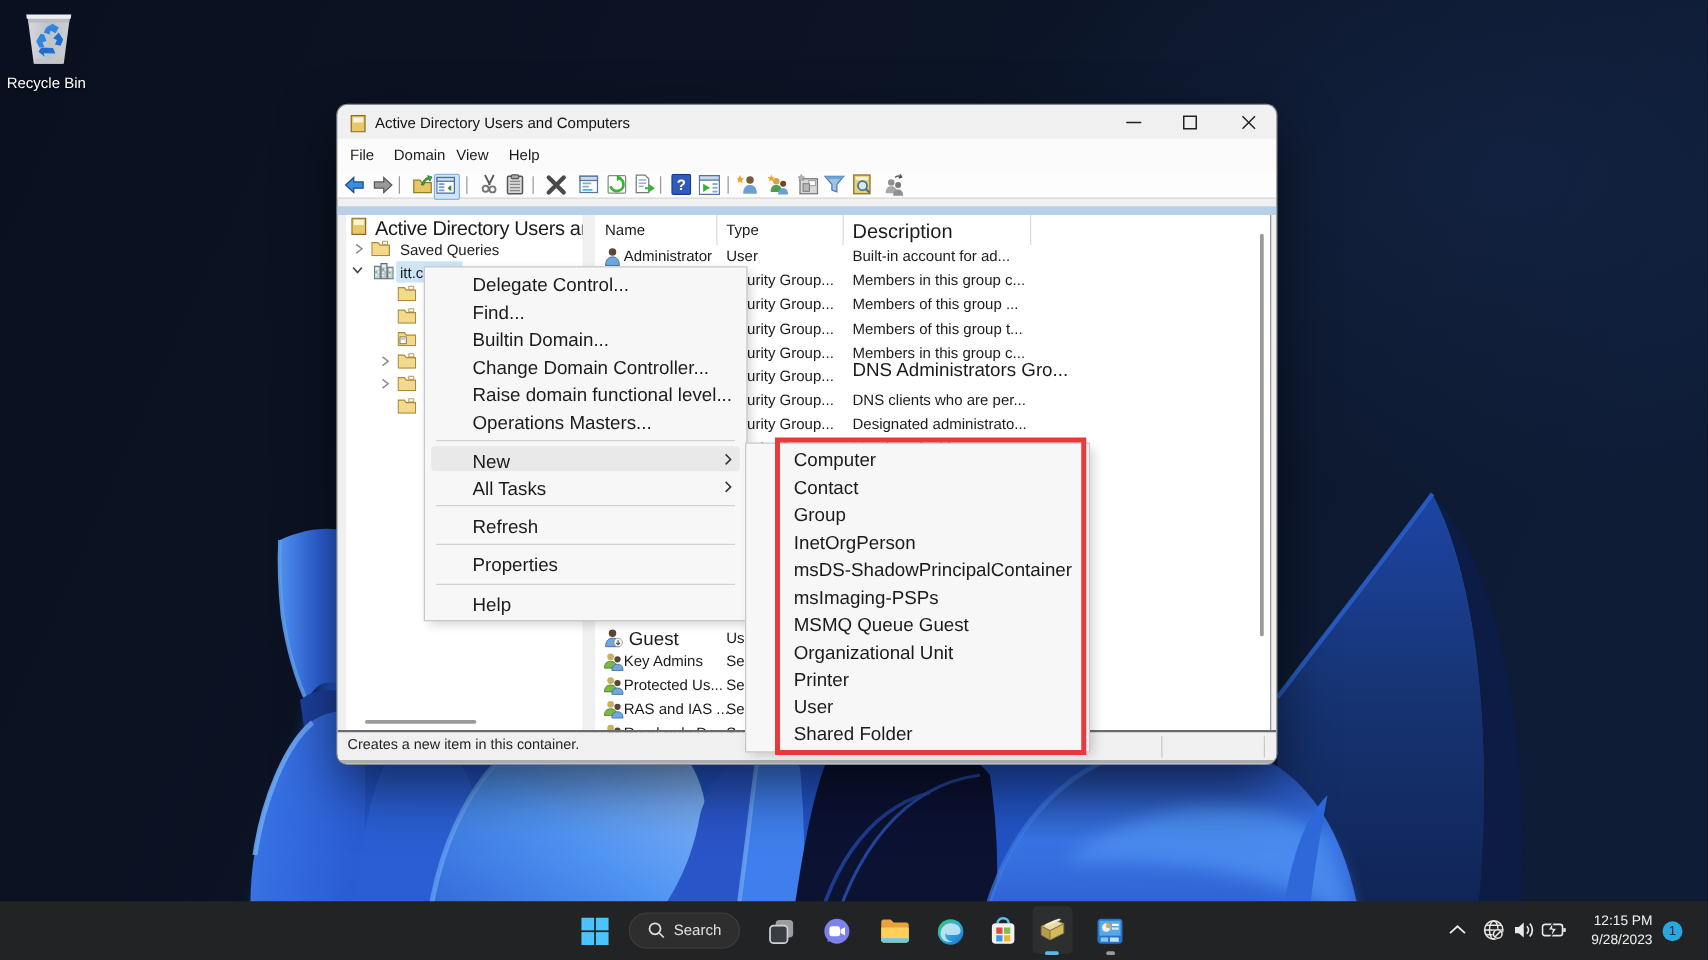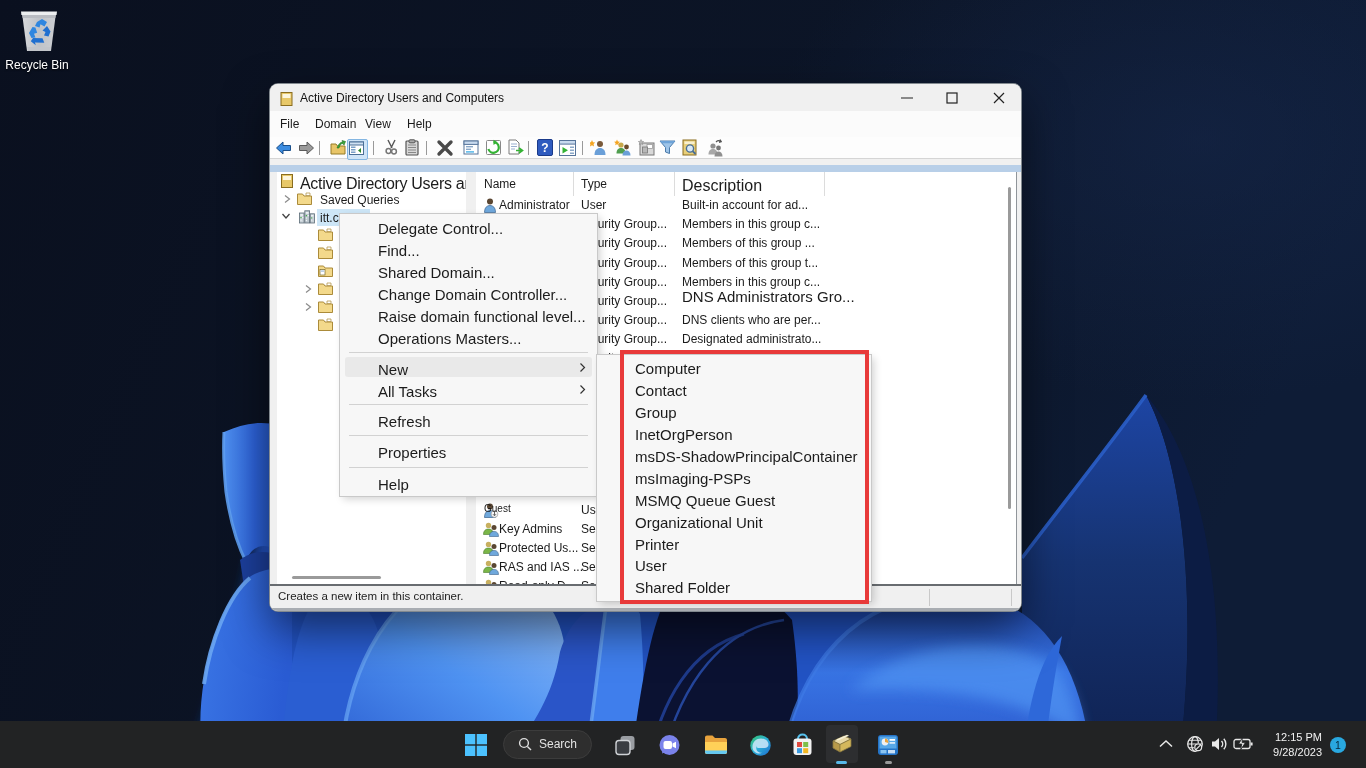--- a/index.html
+++ b/index.html
@@ -342,21 +342,21 @@
   <div class="t" style="left:101px;top:160px;font-size:12px">Security Group...</div>
   <div class="t" style="left:206px;top:160px;font-size:12px">Designated administrato...</div>
   <div class="t" style="left:101px;top:179px;font-size:12px">Security Group...</div>
   <div class="t" style="left:206px;top:179px;font-size:12px">Members in this group c...</div>
   <svg class="abs" style="left:7px;top:331px" width="16" height="15" viewBox="0 0 16 15">
         <circle cx="7" cy="3.6" r="3" fill="#5a4632"></circle>
         <path d="M1.5,14.5 C1.5,9.5 4,7.5 7,7.5 C10,7.5 12.5,9.5 12.5,14.5 Z" fill="#6fa8dc" stroke="#3a628c" stroke-width=".7"></path>
         <circle cx="11.5" cy="11" r="3.4" fill="#f8f8f8" stroke="#888" stroke-width=".6"></circle>
         <path d="M11.5,9 L11.5,12.5 M10,11.2 L11.5,12.8 L13,11.2" stroke="#555" stroke-width=".9" fill="none"></path>
       </svg>
-  <div class="t" style="left:8px;top:331px;font-size:10px">Guest</div>
+  <div class="t" style="left:27px;top:331px;font-size:15px">Guest</div>
   <div class="t" style="left:105px;top:331px;font-size:12px">User</div>
   <svg class="abs" style="left:7px;top:350px" width="16" height="15" viewBox="0 0 16 15">
         <circle cx="5.5" cy="3.4" r="2.7" fill="#c8b060"></circle>
         <path d="M0.5,12.5 C0.5,8.5 2.8,7 5.5,7 C8.2,7 10.5,8.5 10.5,12.5 Z" fill="#7ab648" stroke="#4a7a28" stroke-width=".6"></path>
         <circle cx="11" cy="5.4" r="2.5" fill="#5a4632"></circle>
         <path d="M6.5,14.5 C6.5,10.8 8.5,9.4 11,9.4 C13.5,9.4 15.5,10.8 15.5,14.5 Z" fill="#6fa8dc" stroke="#3a628c" stroke-width=".6"></path>
       </svg>
   <div class="t" style="left:23px;top:350px;font-size:12px">Key Admins</div>
   <div class="t" style="left:105px;top:350px;font-size:12px">Security Group...</div>
   <svg class="abs" style="left:7px;top:369px" width="16" height="15" viewBox="0 0 16 15">
@@ -391,21 +391,21 @@
  <div class="abs" style="left:0;top:502px;width:751px;height:22px;background:#f0f0f0"></div>
  <div class="abs" style="left:0;top:524px;width:751px;height:3px;background:#a9adb2"></div>
  <div class="abs" style="left:659px;top:505px;width:1px;height:17px;background:#c9c9c9"></div>
  <div class="abs" style="left:741px;top:505px;width:1px;height:17px;background:#c9c9c9"></div>
  <div class="t" style="left:8px;top:506px;font-size:11.5px;color:#222">Creates a new item in this container.</div>
 </div>
 
 <div class="menu" id="ctx" style="left:340px;top:214px;width:257px;height:282px;z-index:40">
  <div class="mi" style="top:6px">Delegate Control...</div>
  <div class="mi" style="top:28px">Find...</div>
- <div class="mi" style="top:50px">Shared Domain...</div>
+ <div class="mi" style="top:50px">Builtin Domain...</div>
  <div class="mi" style="top:72px">Change Domain Controller...</div>
  <div class="mi" style="top:94px">Raise domain functional level...</div>
  <div class="mi" style="top:116px">Operations Masters...</div>
  <div class="abs" style="left:9px;top:138px;width:239px;height:1px;background:#d2d2d2"></div>
  <div class="abs" style="left:5px;top:143px;width:247px;height:20px;background:#e9e9e9;border-radius:3px"></div>
  <div class="mi" style="top:147px">New</div>
  <div class="mi" style="top:169px">All Tasks</div>
  <svg class="abs" style="left:239px;top:148px" width="7" height="11" viewBox="0 0 7 11">
       <path d="M1.5,1.5 L5.5,5.5 L1.5,9.5" stroke="#333" stroke-width="1.2" fill="none"></path>
     </svg>

